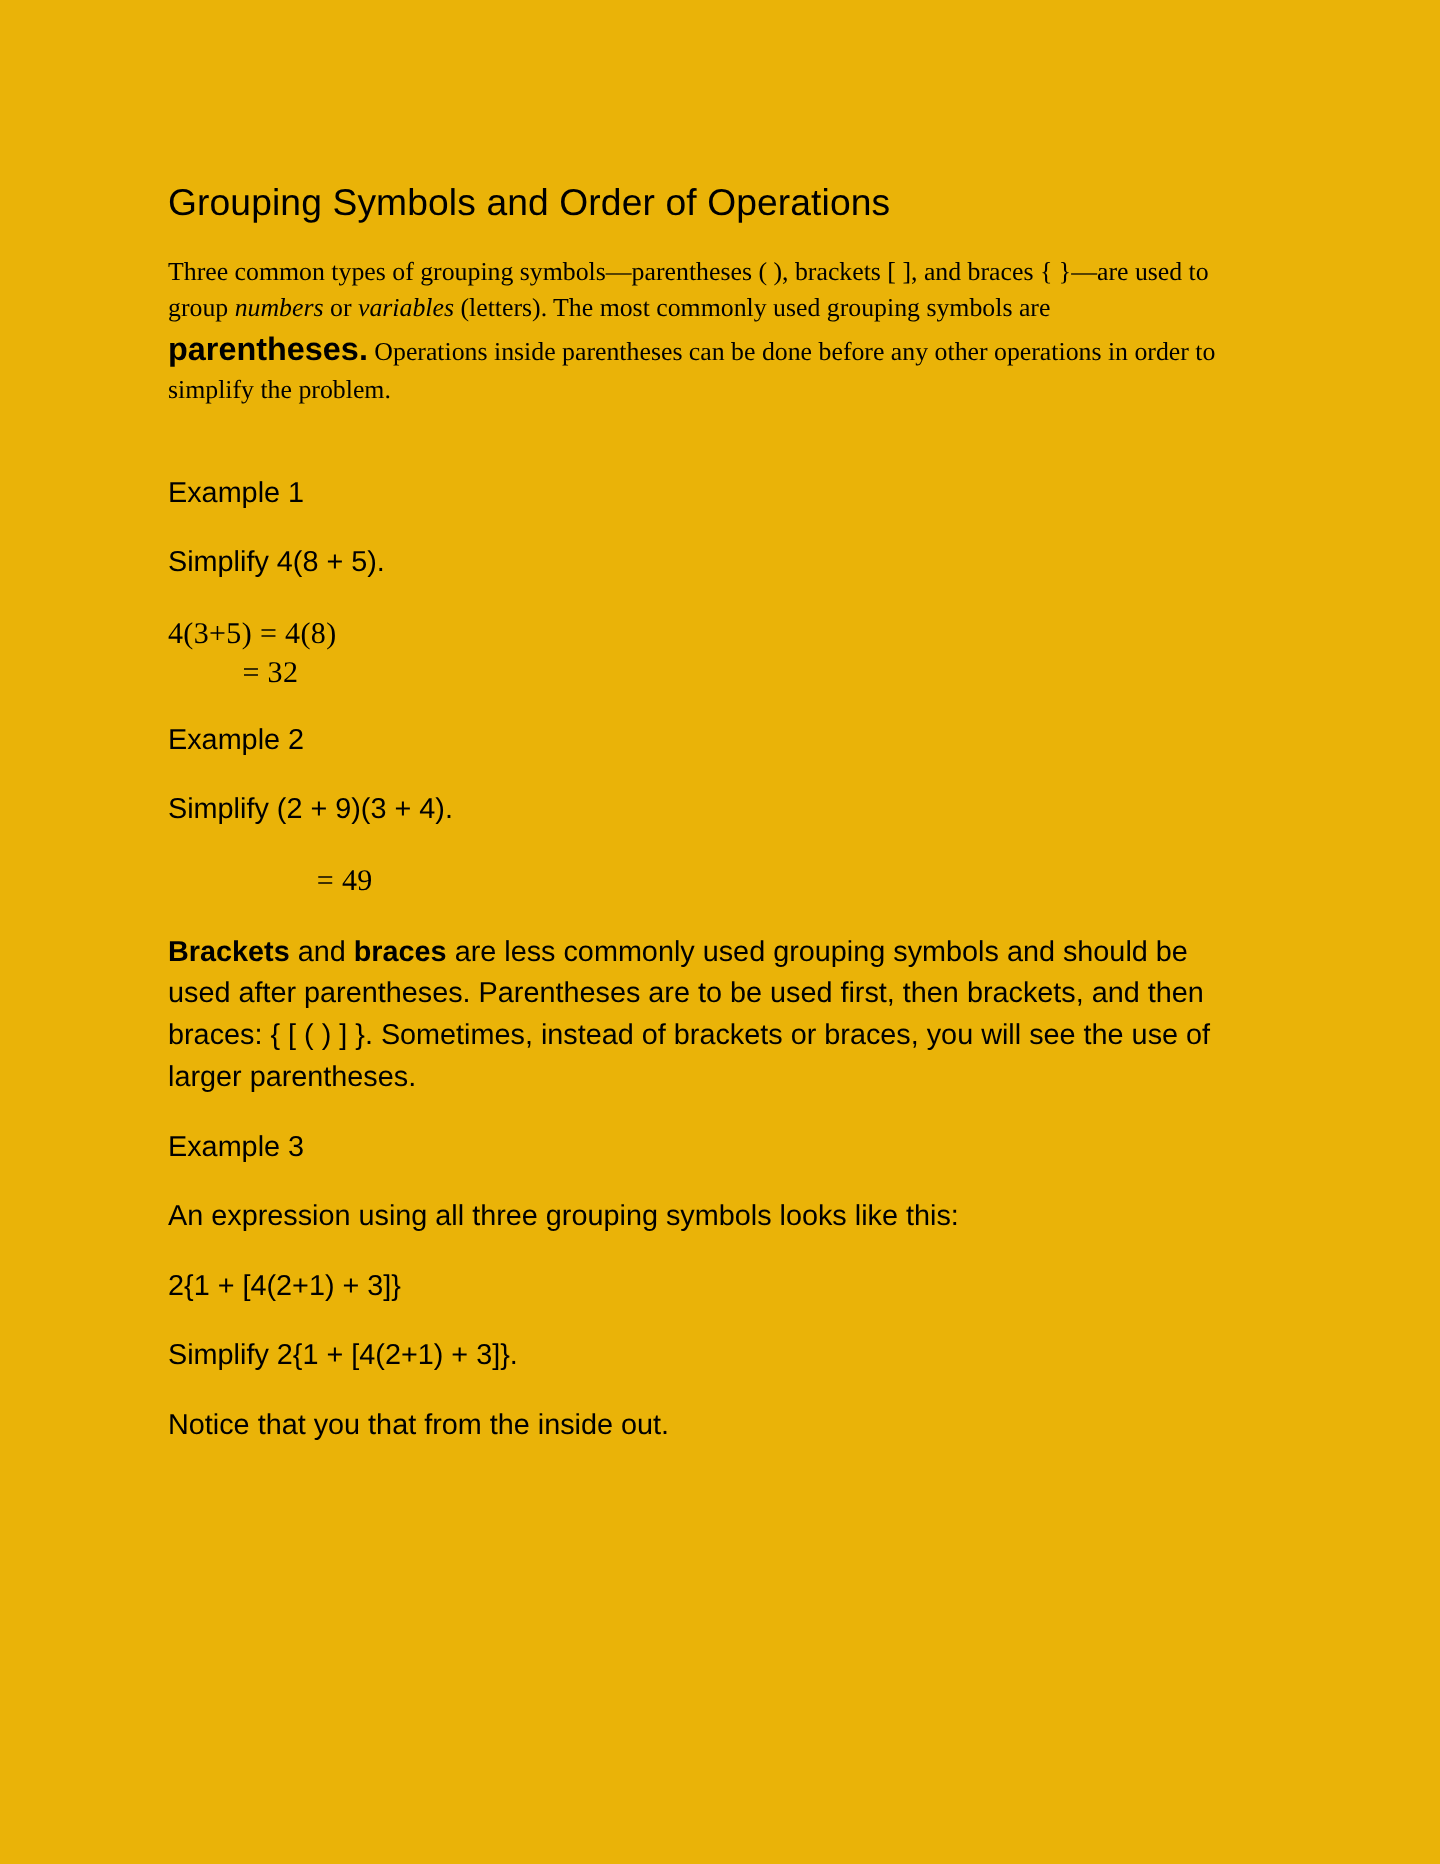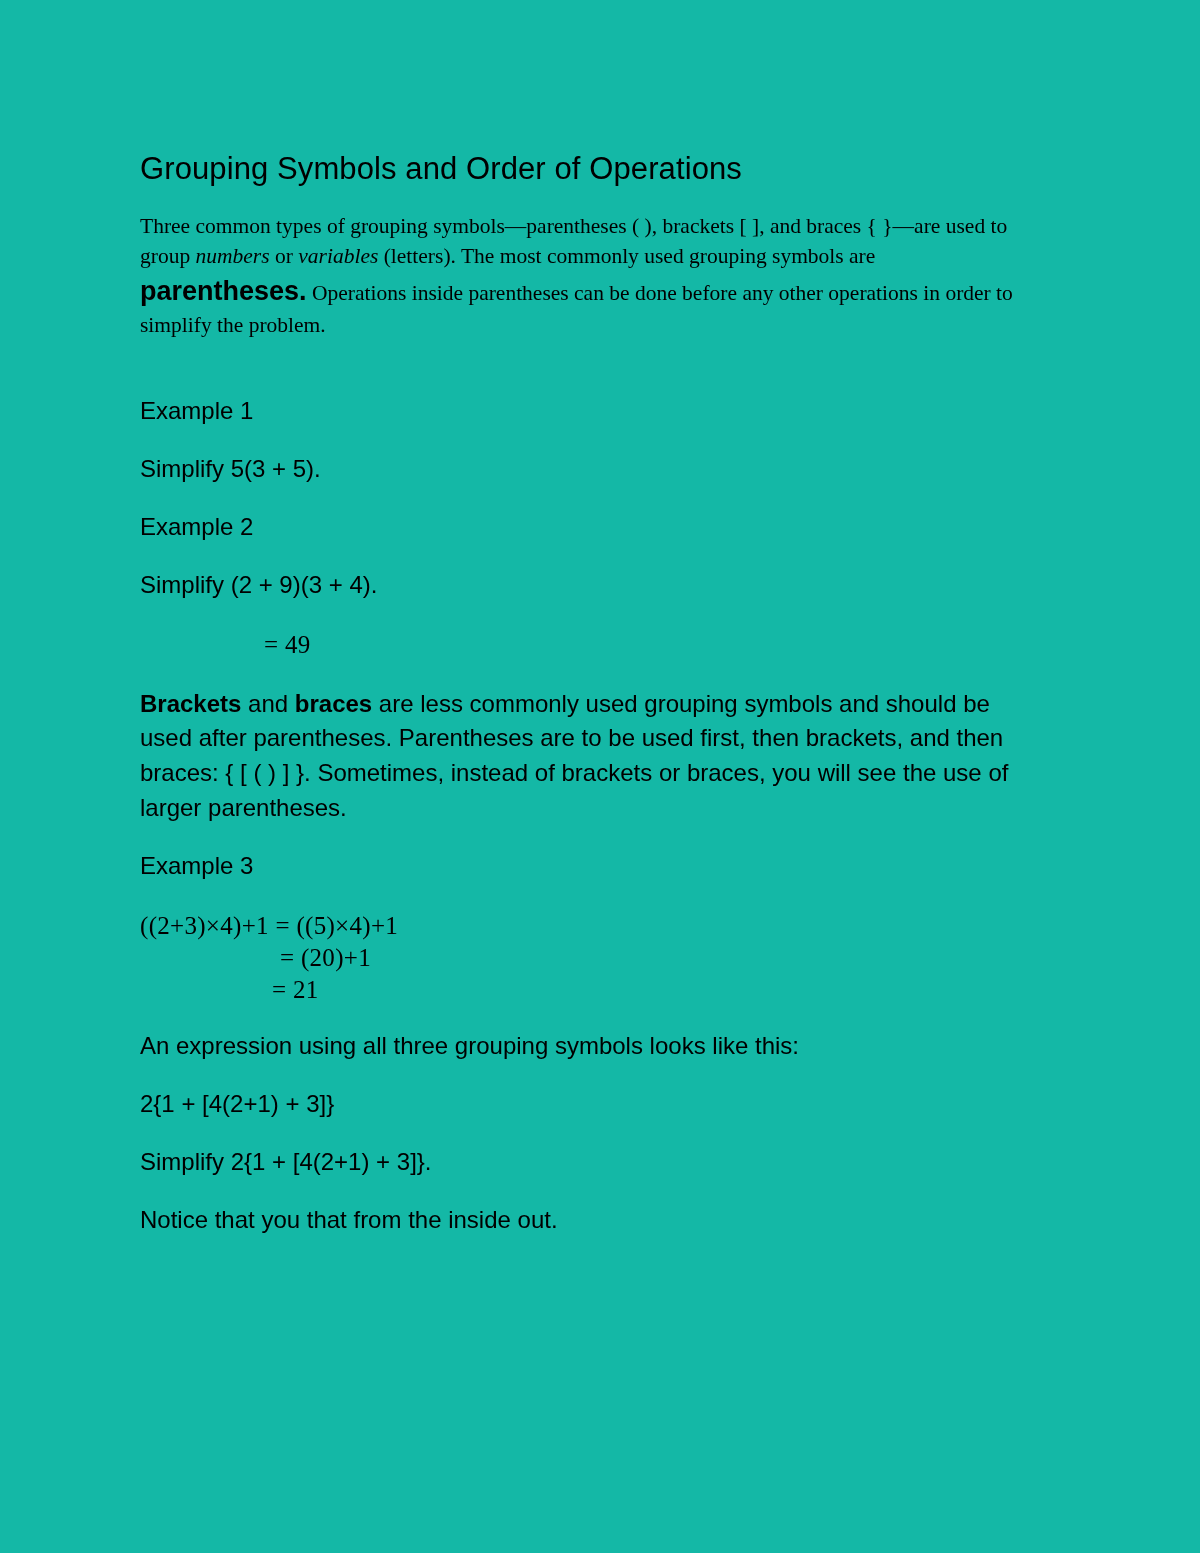--- a/index.html
+++ b/index.html
@@ -3,21 +3,21 @@
 <meta charset="utf-8">
 <style>
   html, body {
     margin: 0;
     padding: 0;
     background: #ffffff;
   }
   .page {
     width: 1200px;
     height: 1553px;
-    background: #14b8a6;
+    background: #eab308;
     position: relative;
     box-sizing: border-box;
     padding: 150px 170px 0 140px;
     font-family: "Liberation Sans", sans-serif;
     color: #000000;
     overflow: hidden;
   }
   h1.doc-title {
     font-family: "Liberation Sans", sans-serif;
     font-weight: 400;
@@ -77,41 +77,40 @@
 
   <h1 class="doc-title">Grouping Symbols and Order of Operations</h1>
 
   <p class="serif-para">
     <span>Three common types of grouping symbols—parentheses ( ), brackets [ ], and braces {  }—are used to group </span><i>numbers</i><span> or </span><i>variables</i><span> (letters). The most commonly used grouping symbols are </span><b>parentheses.</b><span> Operations inside parentheses can be done before any other operations in order to simplify the problem.</span>
   </p>
 
   <div class="spacer-lg"></div>
 
   <p class="label-line">Example 1</p>
-  <p class="label-line">Simplify 5(3 + 5).</p>
+  <p class="label-line">Simplify 4(8 + 5).</p>
 
+  <div class="math-block">
+    <div class="math-line">4(3+5) = 4(8)</div>
+    <div class="math-line indent-1">= 32</div>
+  </div>
 
   <p class="label-line">Example 2</p>
   <p class="label-line">Simplify (2 + 9)(3 + 4).</p>
 
   <div class="math-block">
     <div class="math-line indent-2">= 49</div>
   </div>
 
   <p class="sans-para">
     <b>Brackets</b><span> and </span><b>braces</b><span> are less commonly used grouping symbols and should be used after parentheses. Parentheses are to be used first, then brackets, and then braces: { [ ( ) ] }. Sometimes, instead of brackets or braces, you will see the use of larger parentheses.</span>
   </p>
 
   <p class="label-line">Example 3</p>
 
-  <div class="math-block">
-    <div class="math-line">((2+3)×4)+1 = ((5)×4)+1</div>
-    <div class="math-line indent-3">= (20)+1</div>
-    <div class="math-line indent-4">= 21</div>
-  </div>
 
   <p class="label-line">An expression using all three grouping symbols looks like this:</p>
   <p class="label-line">2{1 + [4(2+1) + 3]}</p>
 
   <p class="label-line">Simplify 2{1 + [4(2+1) + 3]}.</p>
 
   <p class="label-line">Notice that you that from the inside out.</p>
 
 </div>
 

